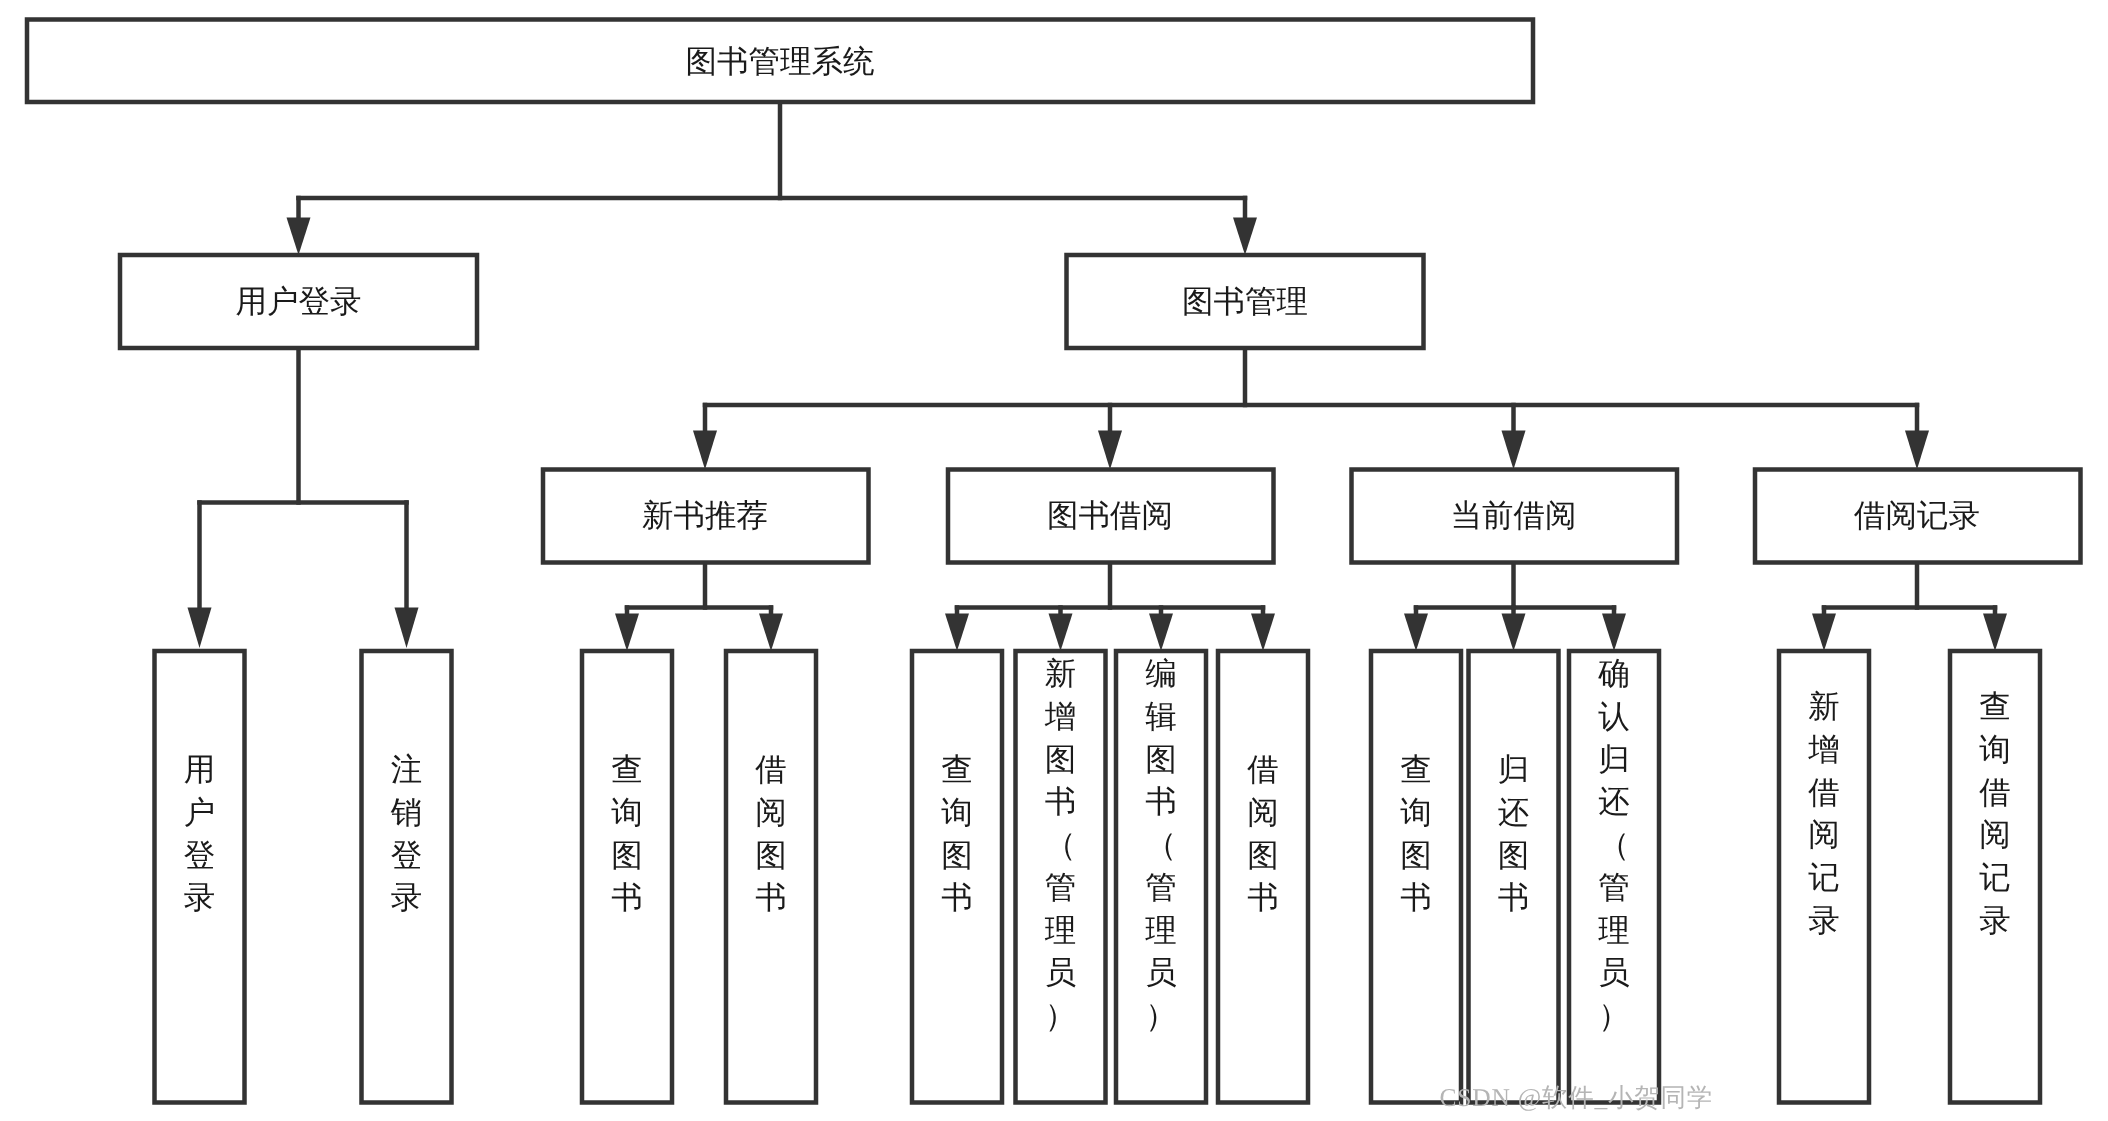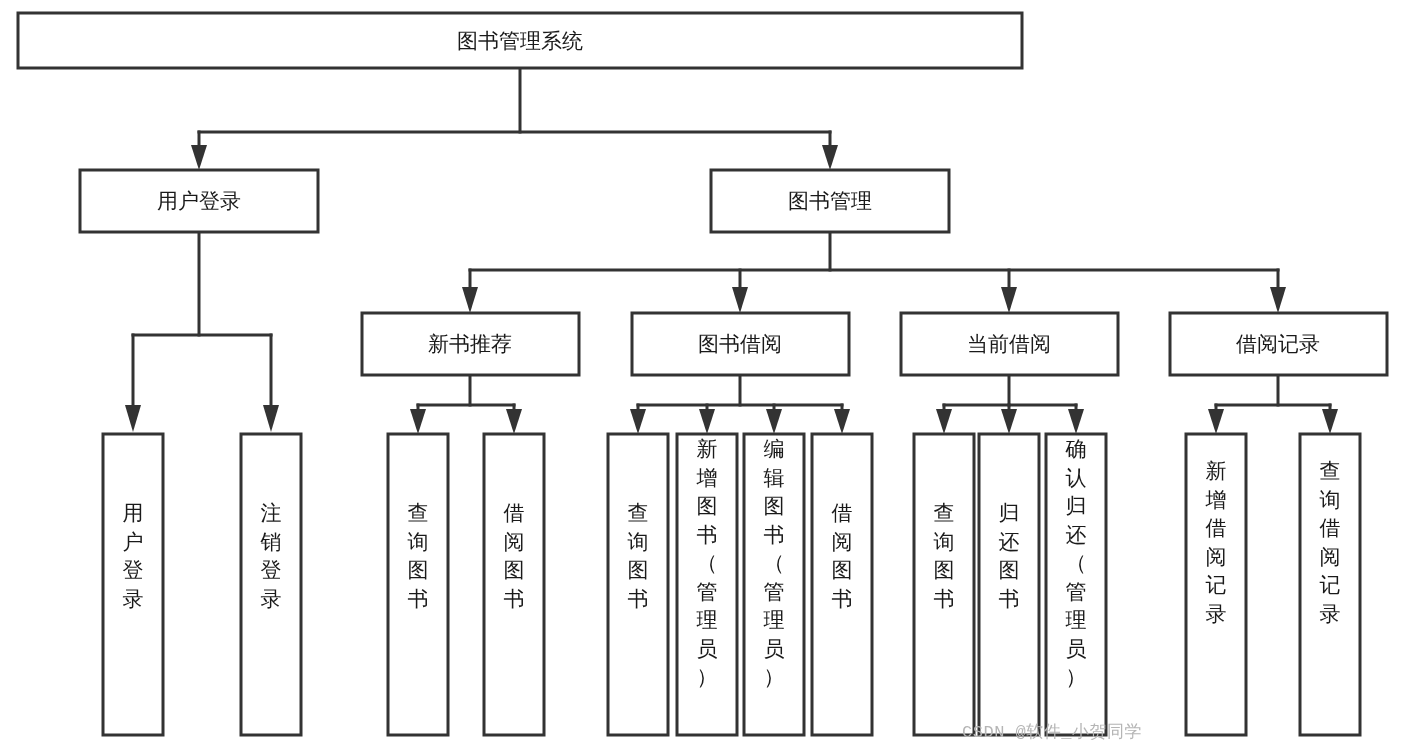--- a/index.html
+++ b/index.html
@@ -51,21 +51,21 @@
   .node-label-v {
     font-family: "DejaVu Sans", "Liberation Sans", sans-serif;
     font-size: 21px;
     fill: #1a1a1a;
     text-anchor: middle;
   }
   .watermark {
     position: absolute;
     right: 8px;
     bottom: 4px;
-    font-family: Liberation Mono, monospace;
+    font-family: Liberation Serif, serif;
     font-size: 17px;
     color: #b5b5b5;
     letter-spacing: 0.5px;
     white-space: nowrap;
     user-select: none;
   }
 </style>
 </head>
 <body>
 

